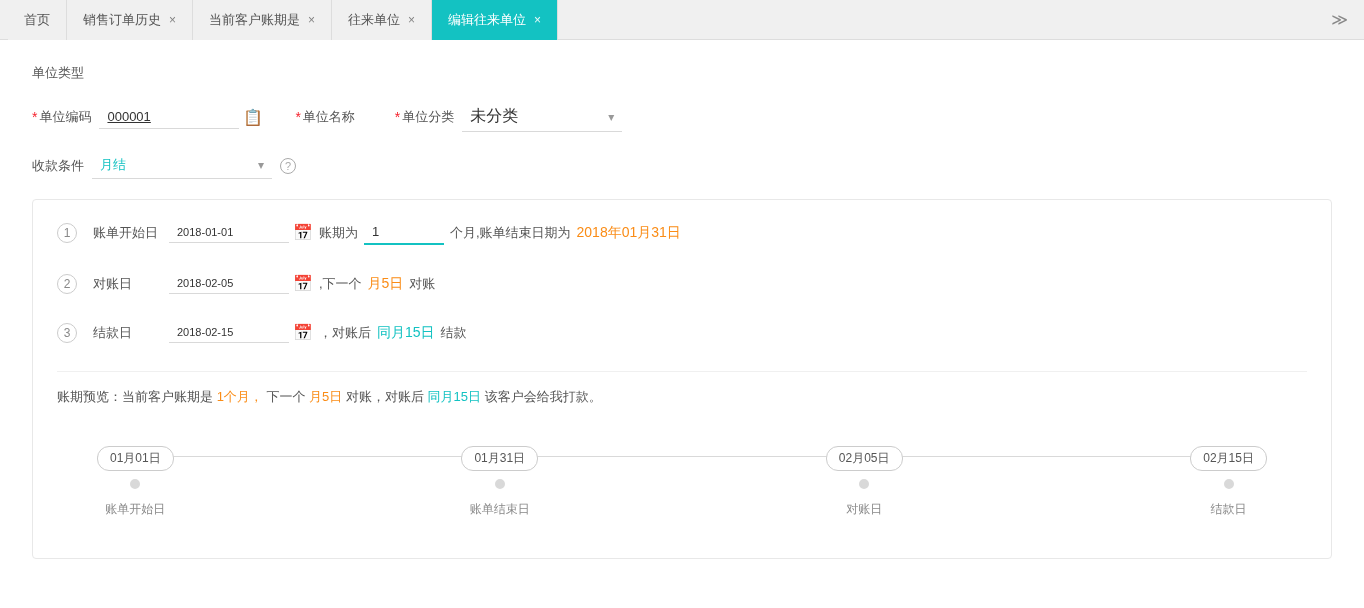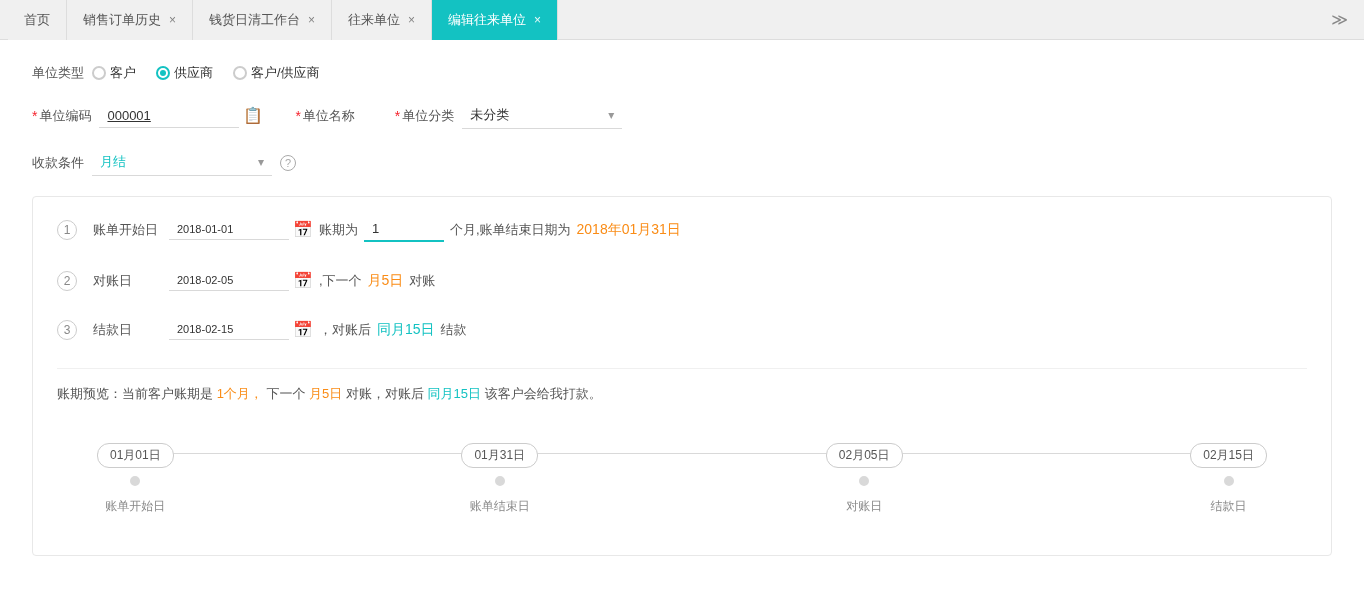--- a/index.html
+++ b/index.html
@@ -147,21 +147,21 @@
     .select-wrapper {
       display: flex;
       align-items: center;
       border-bottom: 1px solid #d9d9d9;
       padding: 4px 8px;
       min-width: 160px;
       cursor: pointer;
     }
     .select-value {
       color: #333;
-      font-size: 13px;
+      font-size: 16px;
       flex: 1;
     }
 
     .help-icon {
       display: inline-flex;
       align-items: center;
       justify-content: center;
       width: 16px;
       height: 16px;
       border-radius: 50%;
@@ -310,52 +310,38 @@
 
 <div class="tab-bar">
   <div class="tab">
     <span>首页</span>
   </div>
   <div class="tab">
     <span>销售订单历史</span>
     <span class="close-x">×</span>
   </div>
   <div class="tab">
-    <span>钱货日清工作台</span>
+    <span>当前客户账期是</span>
     <span class="close-x">×</span>
   </div>
   <div class="tab">
     <span>往来单位</span>
     <span class="close-x">×</span>
   </div>
   <div class="tab active">
     <span>编辑往来单位</span>
     <span class="close-x">×</span>
   </div>
   <div class="tab-expand">≫</div>
 </div>
 
 <div class="main-content">
 
   <div class="form-row">
     <span class="form-label">单位类型</span>
-    <div class="radio-group">
-      <label class="radio-item">
-        <span class="radio-circle"></span>
-        <span>客户</span>
-      </label>
-      <label class="radio-item">
-        <span class="radio-circle checked"></span>
-        <span>供应商</span>
-      </label>
-      <label class="radio-item">
-        <span class="radio-circle"></span>
-        <span>客户/供应商</span>
-      </label>
-    </div>
   </div>
 
   <div class="form-row">
     <div class="form-field-group">
       <span class="required-star">*</span>
       <span class="form-label">单位编码</span>
       <input class="form-input" type="text" value="000001" style="">
       <span class="calendar-icon">📋</span>
     </div>
     <div class="form-field-group">

